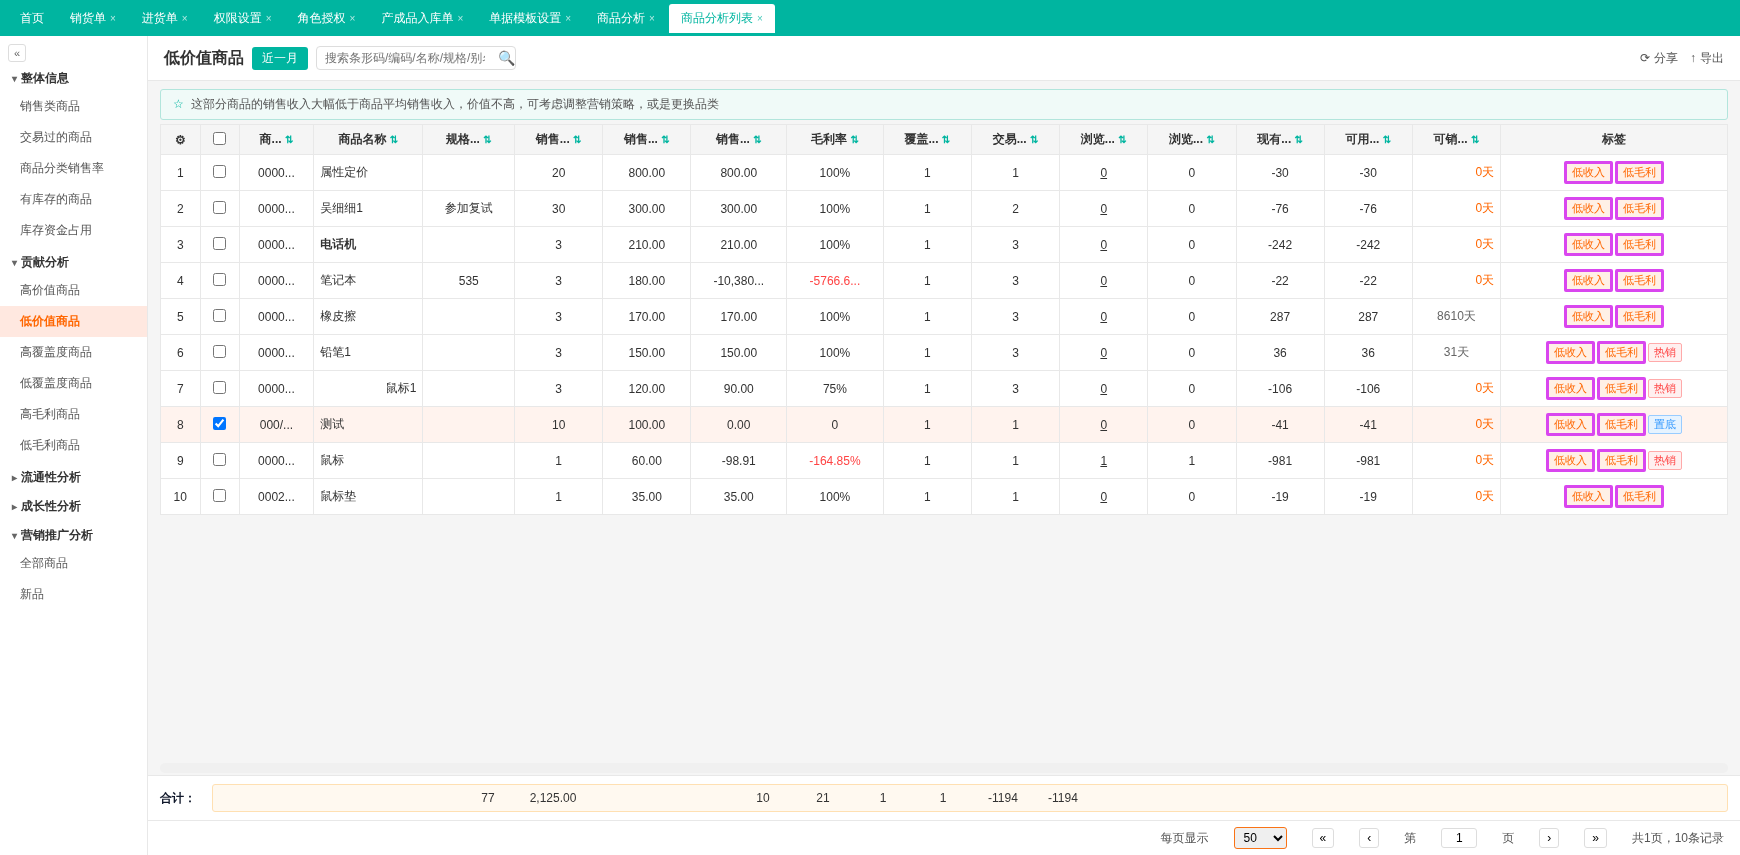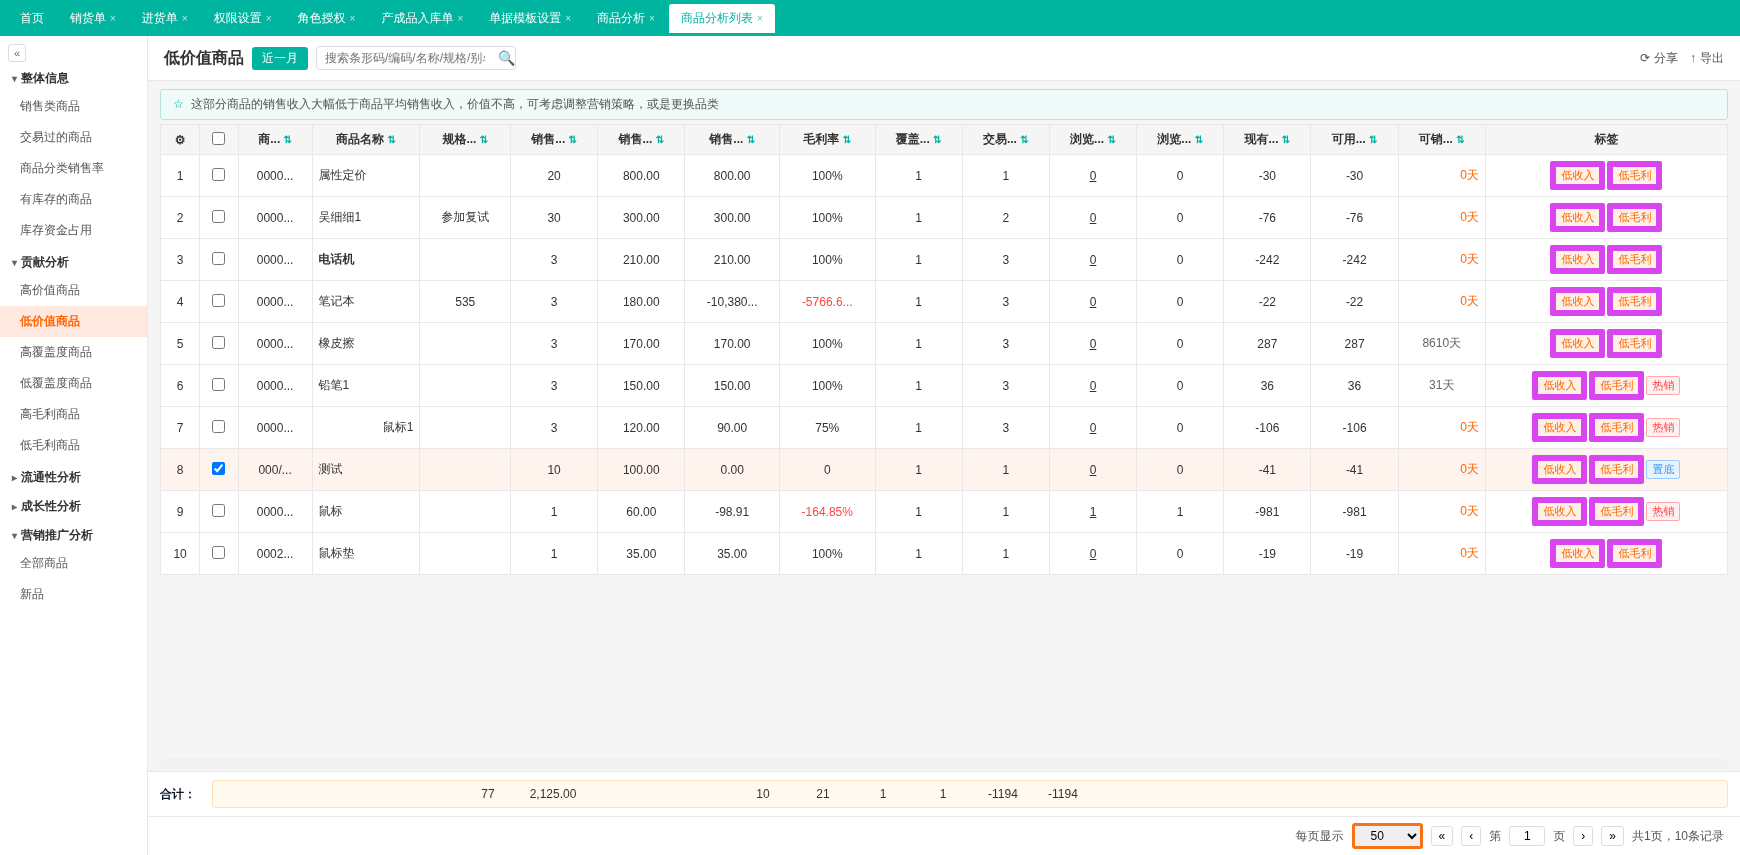--- a/index.html
+++ b/index.html
@@ -163,21 +163,21 @@
       font-size: 12px;
     }
     tbody tr.highlighted { background: #fff3ee; }
     .tag {
       display: inline-block;
       border-radius: 2px;
       padding: 1px 5px;
       font-size: 11px;
       margin: 1px;
     }
-    .tag-orange { background: #fff0e6; color: #ff6600; border: 6px solid #d946ef; }
+    .tag-orange { background: #fff0e6; color: #ff6600; border: 3px solid #d946ef; }
     .tag-red { background: #fff0f0; color: #ff4444; border: 1px solid #ffaaaa; }
     .tag-blue { background: #e6f3ff; color: #3399ff; border: 1px solid #99ccff; }
     .text-orange { color: #ff6600; text-align: right; }
     .text-red { color: #ff4444; }
     .underline { text-decoration: underline; cursor: pointer; }
     .days-badge-grey { color: #666; }
 
     
     .footer-area {
       background: #fff;
@@ -210,28 +210,28 @@
     }
 
     
     .pagination-bar {
       background: #fff;
       border-top: 1px solid #e8e8e8;
       padding: 6px 16px;
       display: flex;
       align-items: center;
       justify-content: flex-end;
-      gap: 8px;
+      gap: 25px;
       font-size: 12px;
       color: #555;
     }
     .page-size-select {
-      border: 3px solid #f97316;
+      border: 1px solid #f97316;
       border-radius: 3px;
-      padding: 2px 12px;
+      padding: 2px 5px;
     }
     .page-btn {
       border: 1px solid #ddd;
       background: #fff;
       padding: 2px 7px;
       cursor: pointer;
       border-radius: 3px;
     }
     .page-input {
       border: 1px solid #ddd;

